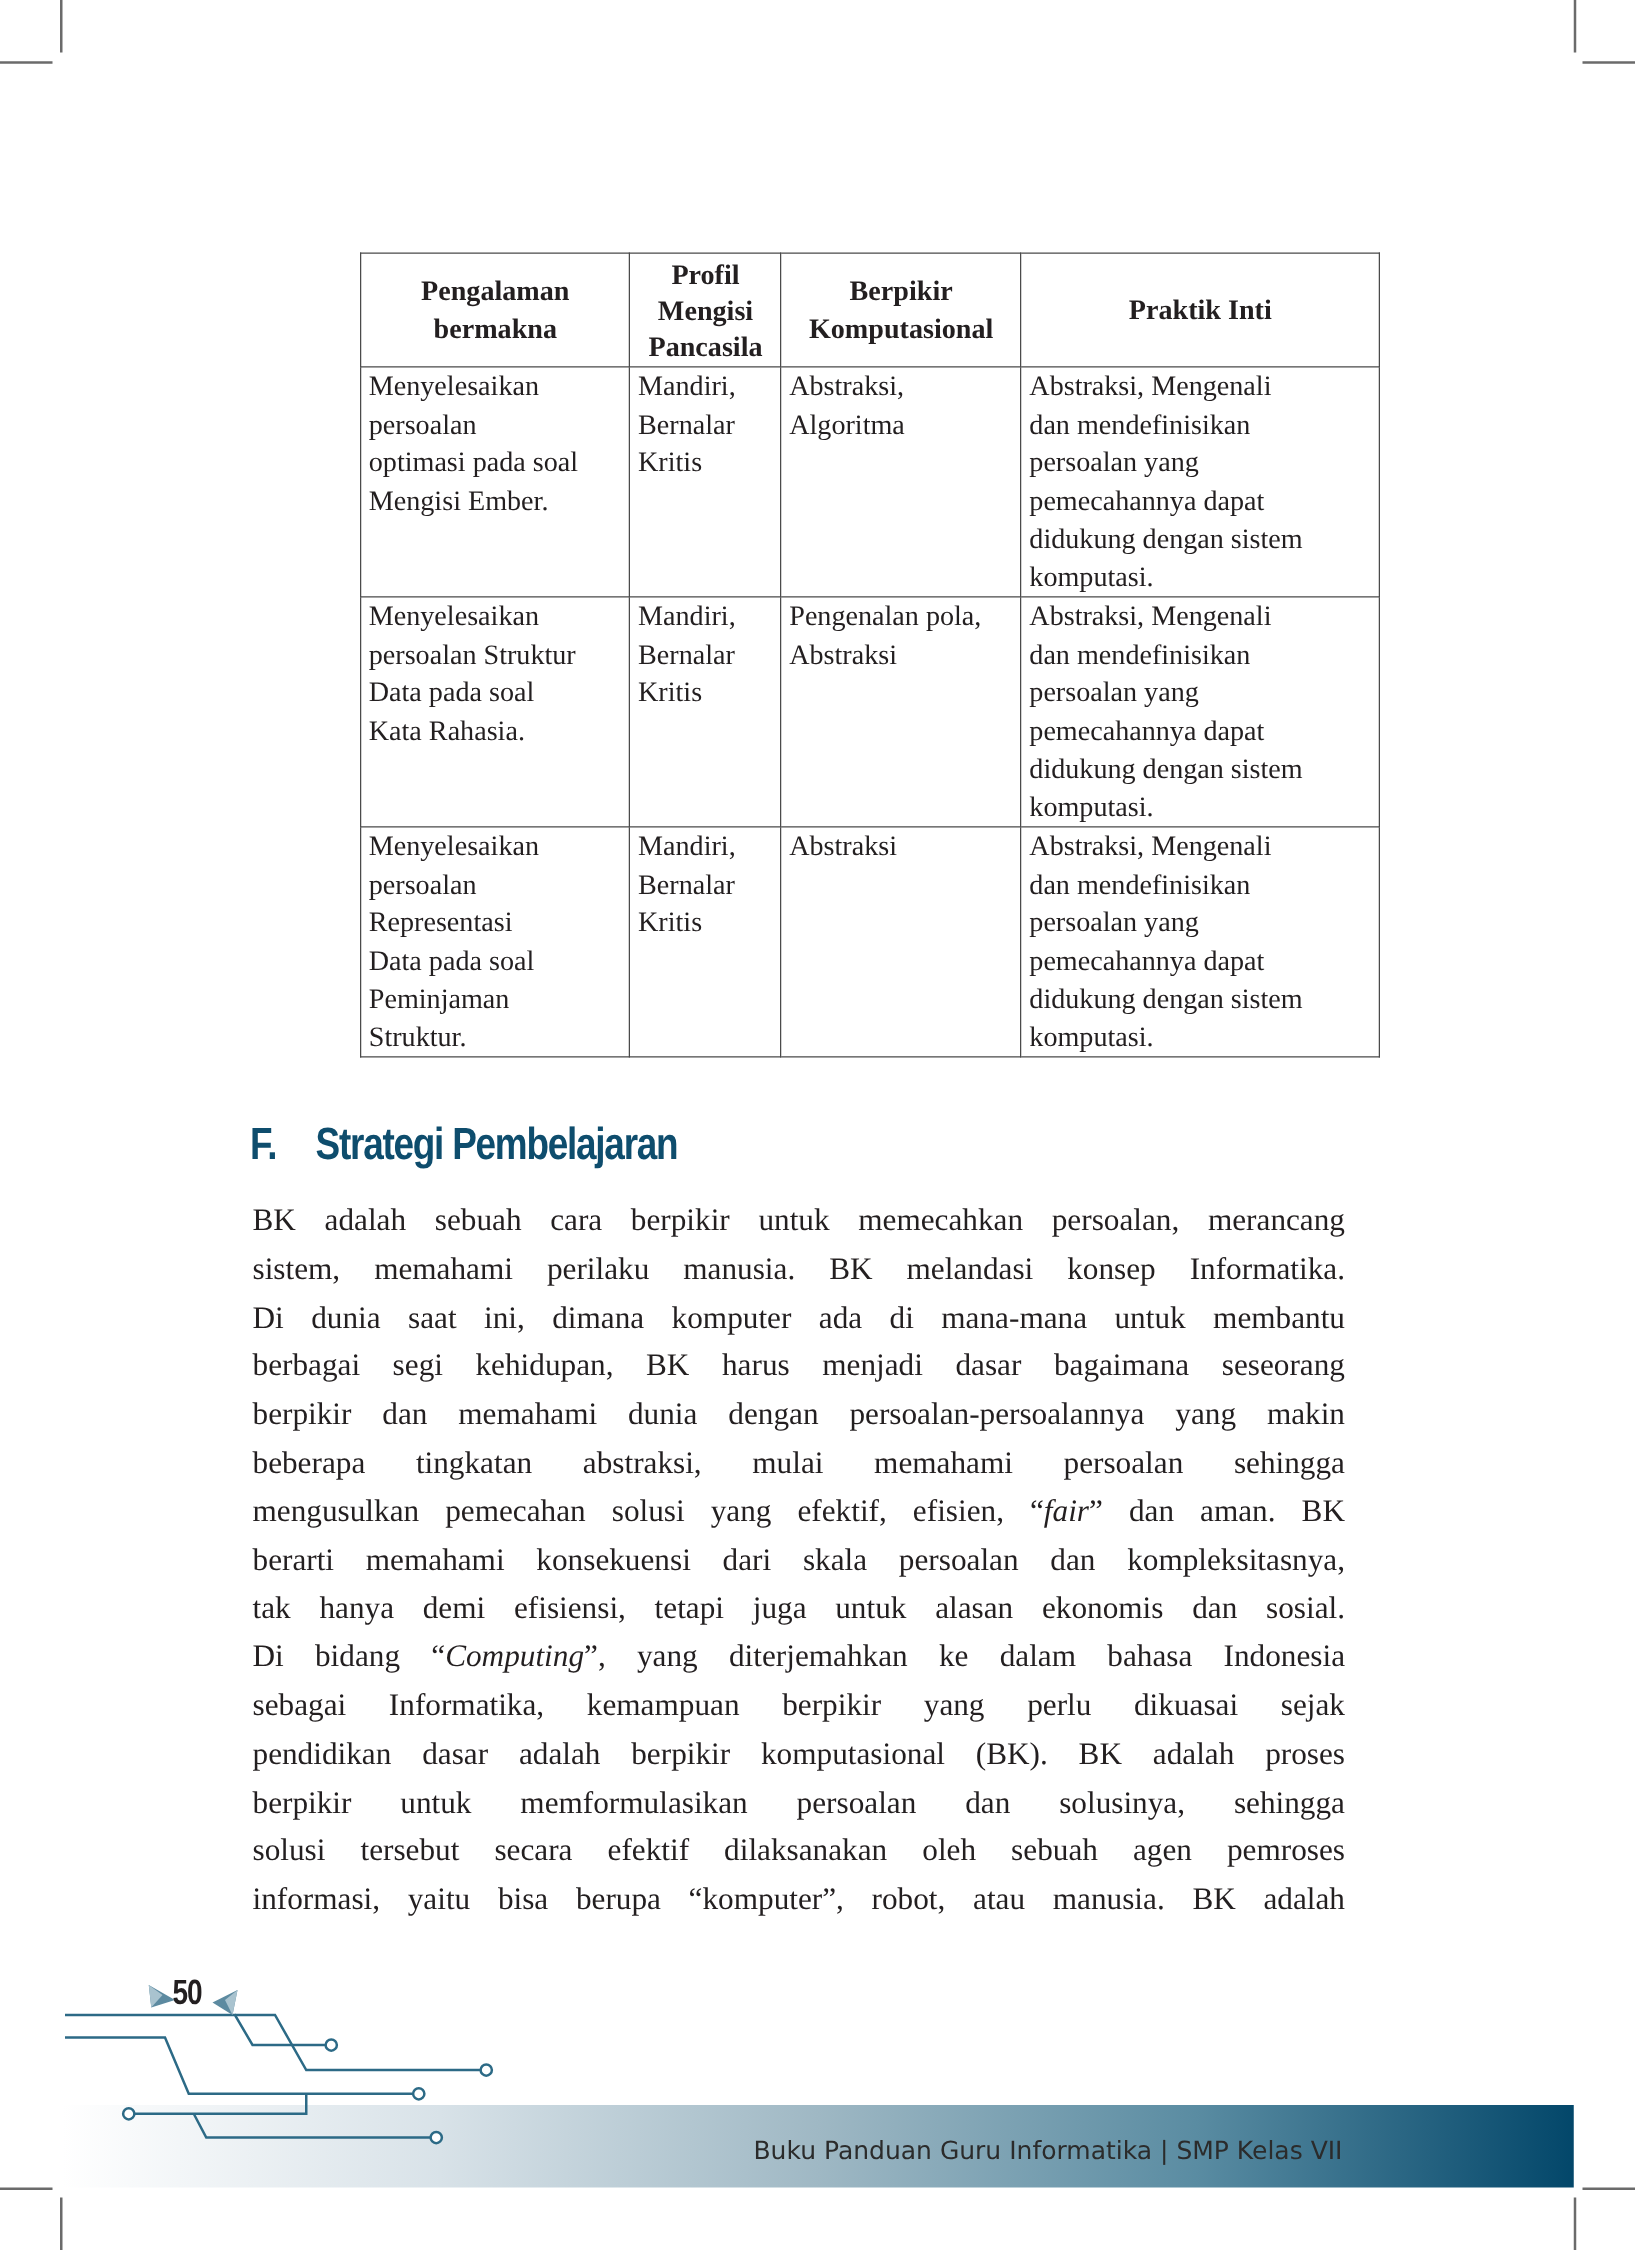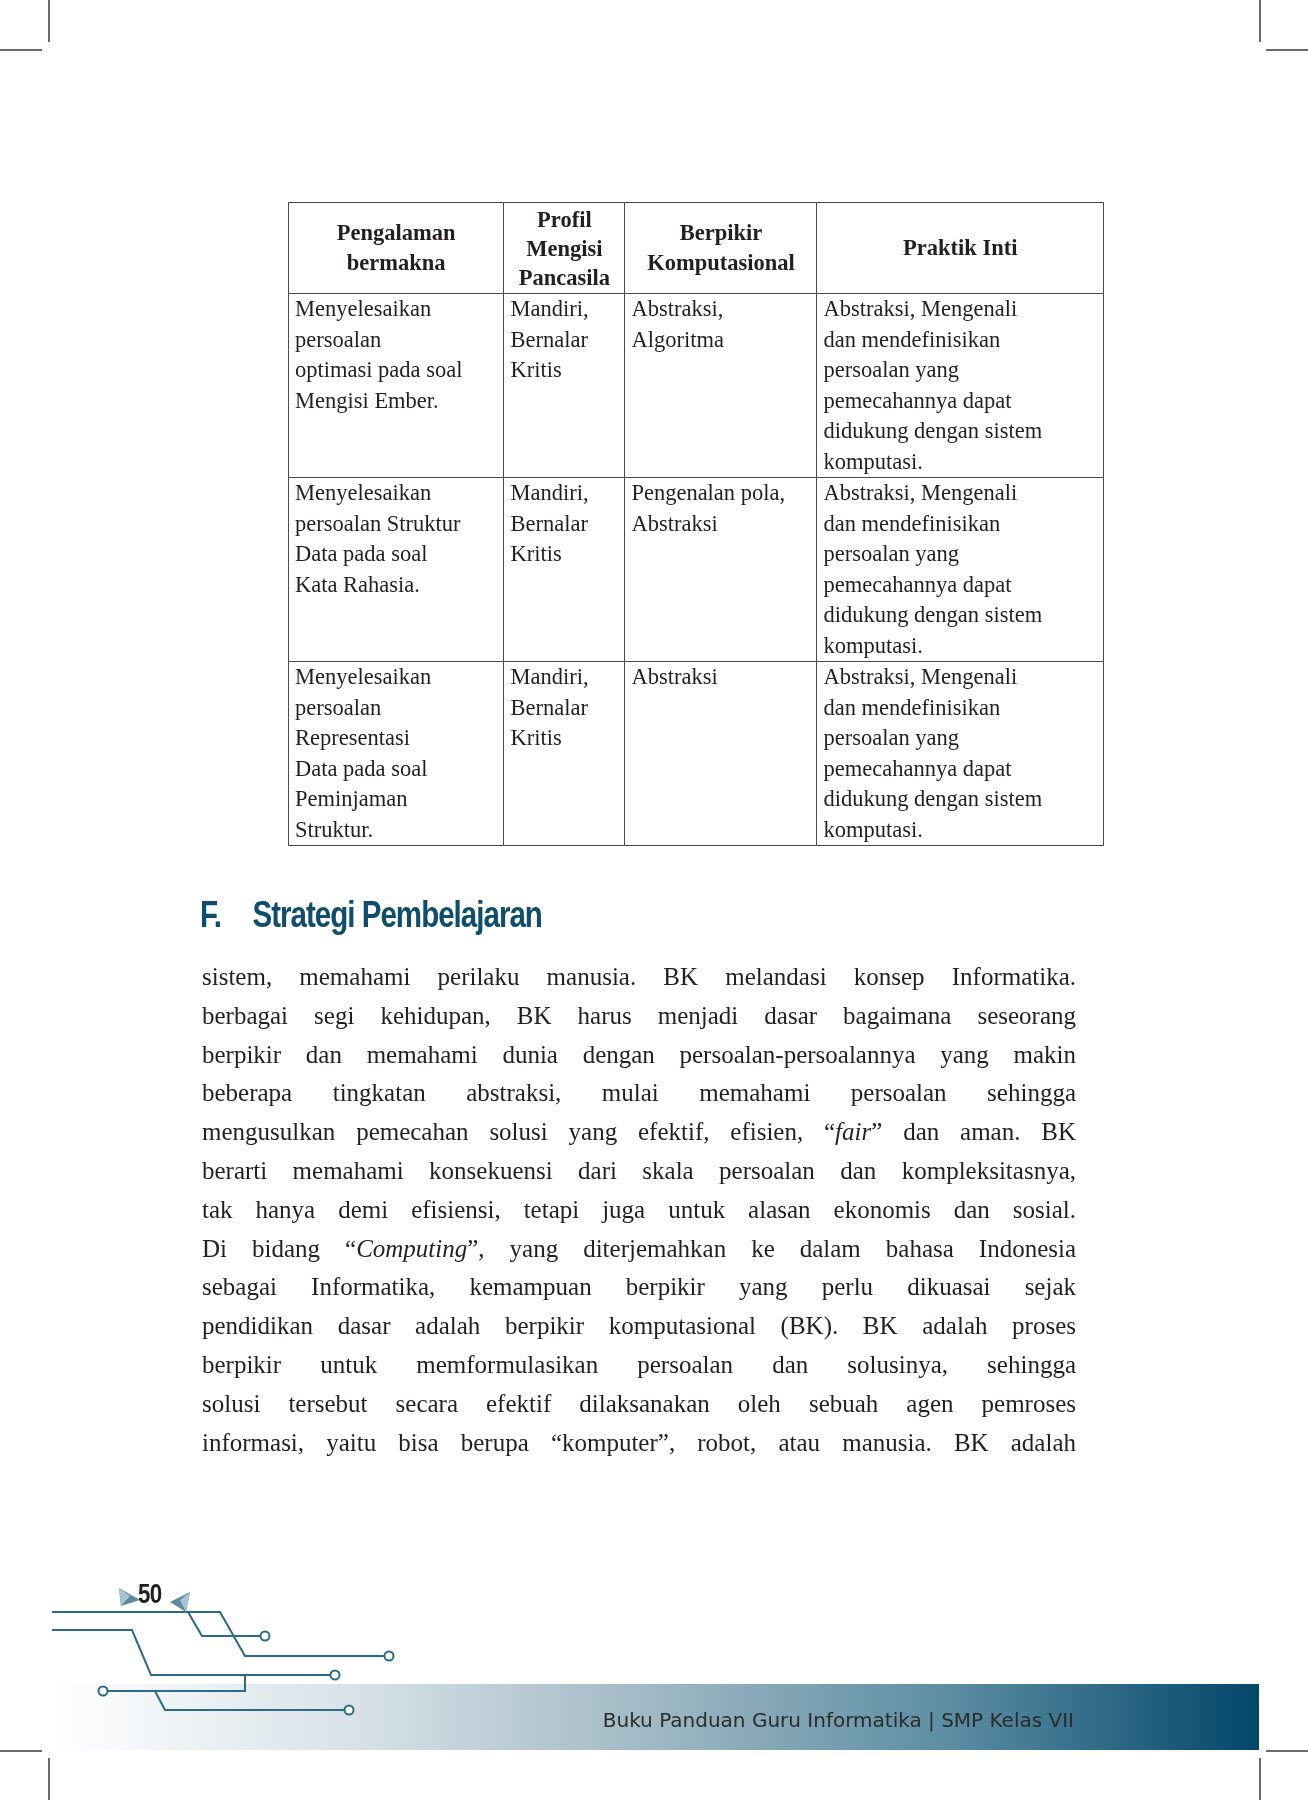--- a/index.html
+++ b/index.html
@@ -183,21 +183,23 @@
         </td>
     </tr>
   </tbody>
 </table>
 
 <div class="section-heading">
   <span class="letter">F.</span><span>Strategi Pembelajaran</span>
 </div>
 
 <div class="body-text" id="body-paragraph">
+    <span class="body-line">BK adalah sebuah cara berpikir untuk memecahkan persoalan, merancang</span>
     <span class="body-line">sistem, memahami perilaku manusia. BK melandasi konsep Informatika.</span>
+    <span class="body-line">Di dunia saat ini, dimana komputer ada di mana-mana untuk membantu</span>
     <span class="body-line">berbagai segi kehidupan, BK harus menjadi dasar bagaimana seseorang</span>
     <span class="body-line">berpikir dan memahami dunia dengan persoalan-persoalannya yang makin</span>
     <span class="body-line">beberapa tingkatan abstraksi, mulai memahami persoalan sehingga</span>
     <span class="body-line"><span>mengusulkan pemecahan solusi yang efektif, efisien, “</span><em>fair</em><span>” dan aman. BK</span></span>
     <span class="body-line">berarti memahami konsekuensi dari skala persoalan dan kompleksitasnya,</span>
     <span class="body-line">tak hanya demi efisiensi, tetapi juga untuk alasan ekonomis dan sosial.</span>
     <span class="body-line"><span>Di bidang “</span><em>Computing</em><span>”, yang diterjemahkan ke dalam bahasa Indonesia</span></span>
     <span class="body-line">sebagai Informatika, kemampuan berpikir yang perlu dikuasai sejak</span>
     <span class="body-line">pendidikan dasar adalah berpikir komputasional (BK). BK adalah proses</span>
     <span class="body-line">berpikir untuk memformulasikan persoalan dan solusinya, sehingga</span>

